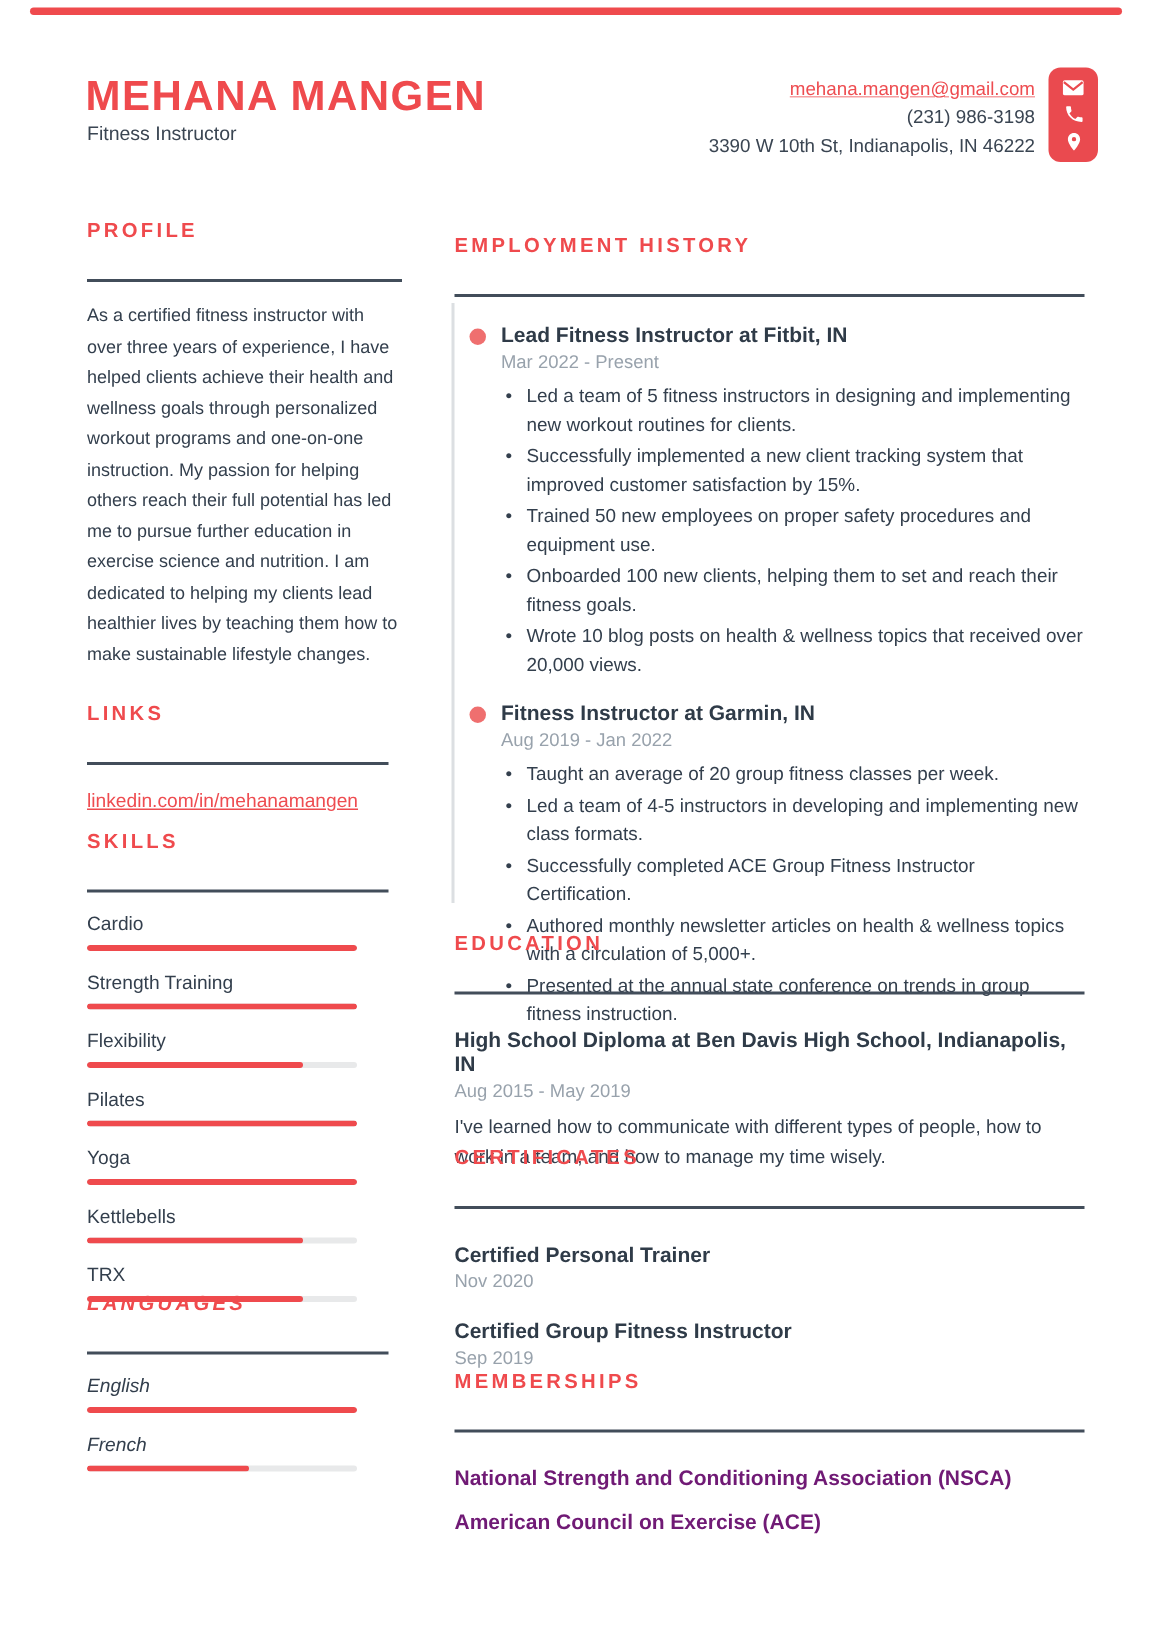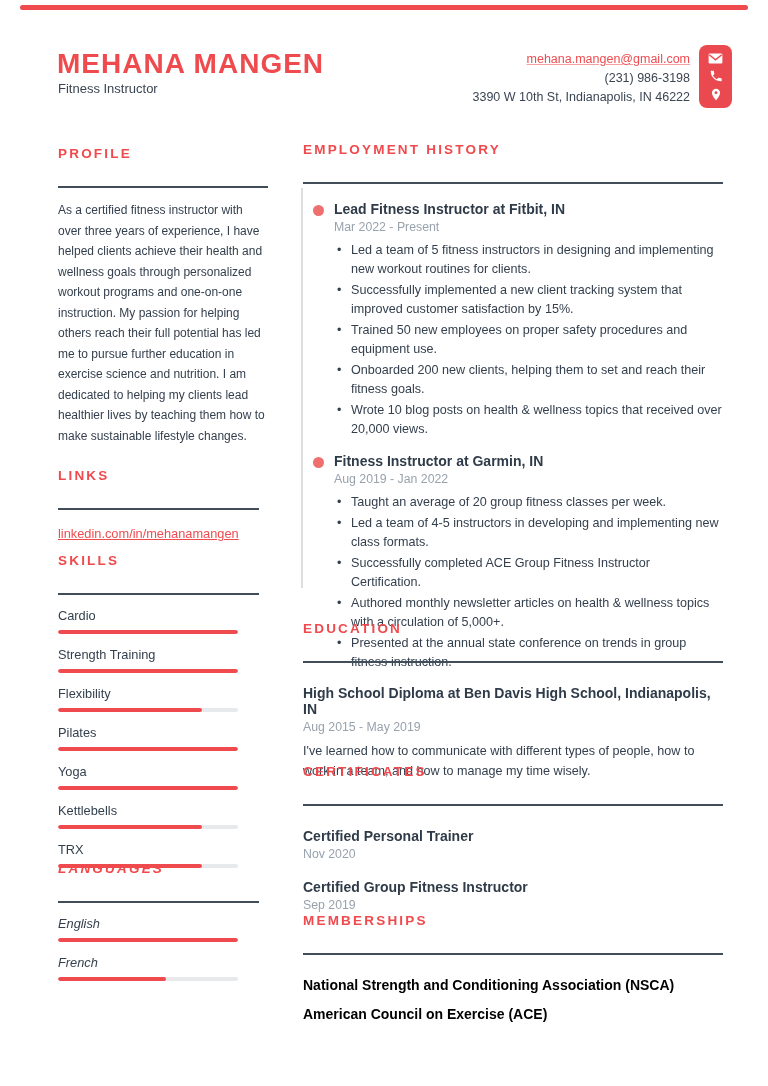--- a/index.html
+++ b/index.html
@@ -17,21 +17,21 @@
   .rail svg{display:block;}
 
   
   section{position:absolute;}
   .shead{margin:0;padding-bottom:25px;border-bottom:2px solid #424d5a;
          font-size:13.5px;font-weight:700;letter-spacing:2.2px;color:#ef4a4d;}
   #sec-profile{left:58px;top:146px;width:210px;}
   #sec-links{left:58px;top:468px;width:201px;}
   #sec-skills{left:58px;top:553px;width:201px;}
   #sec-languages{left:58px;top:861px;width:201px;font-style:italic;}
-  #sec-employment{left:303px;top:142px;width:420px;}
+  #sec-employment{left:303px;top:156px;width:420px;}
   #sec-education{left:303px;top:621px;width:420px;}
   #sec-certificates{left:303px;top:764px;width:420px;}
   #sec-memberships{left:303px;top:913px;width:420px;}
 
   .profile-text{margin-top:12px;font-size:12px;line-height:20.5px;color:#333f4d;}
   .link-item{margin-top:16px;font-size:12.8px;}
   .link-item a{color:#ee4c50;text-decoration:underline;cursor:pointer;}
 
   .skill{margin-top:13px;}
   .skill-label{font-size:12.8px;color:#333f4d;margin-bottom:7px;}
@@ -48,21 +48,21 @@
   .blist{margin:7px 0 0 0;padding:0;list-style:none;}
   .bullet{position:relative;padding-left:17px;margin-bottom:2px;font-size:12.6px;line-height:19px;color:#333f4d;}
   .bullet::before{content:"\2022";position:absolute;left:3px;color:#333f4d;}
 
   
   .entries{margin-top:22px;}
   .entry{margin-bottom:18px;}
   .etitle{margin:0;font-size:14px;font-weight:700;color:#2f3b48;}
   .edate{margin-top:3px;font-size:12.3px;color:#98a2ac;}
   .edesc{margin-top:7px;font-size:12.6px;line-height:20px;color:#333f4d;}
-  .m-entry{margin-bottom:13px;font-size:14px;font-weight:700;color:#000000;}
+  .m-entry{margin-bottom:13px;font-size:14px;font-weight:700;color:#701a75;}
 </style>
 </head>
 <body>
 
 <div class="page">
   <div class="topbar"></div>
 
   <div class="hname">MEHANA MANGEN</div>
   <div class="htitle">Fitness Instructor</div>
   <div class="contact">
@@ -186,21 +186,21 @@
           <h3 class="jtitle">Lead Fitness Instructor at Fitbit, IN</h3>
           <div class="jdate">Mar 2022 - Present</div>
           <ul class="blist">
 
               <li class="bullet">Led a team of 5 fitness instructors in designing and implementing new workout routines for clients.</li>
 
               <li class="bullet">Successfully implemented a new client tracking system that improved customer satisfaction by 15%.</li>
 
               <li class="bullet">Trained 50 new employees on proper safety procedures and equipment use.</li>
 
-              <li class="bullet">Onboarded 200 new clients, helping them to set and reach their fitness goals.</li>
+              <li class="bullet">Onboarded 100 new clients, helping them to set and reach their fitness goals.</li>
 
               <li class="bullet">Wrote 10 blog posts on health &amp; wellness topics that received over 20,000 views.</li>
 
           </ul>
         </article>
 
         <article class="job">
           <span class="dot"></span>
           <h3 class="jtitle">Fitness Instructor at Garmin, IN</h3>
           <div class="jdate">Aug 2019 - Jan 2022</div>

